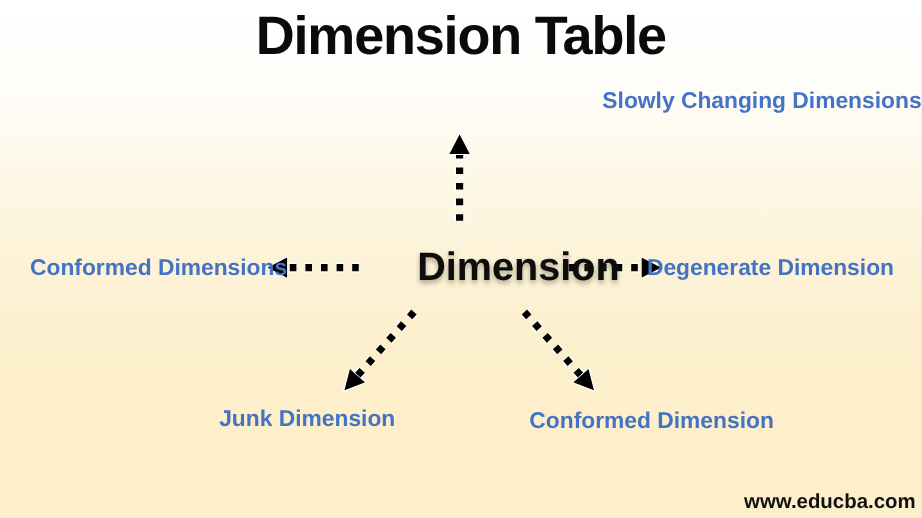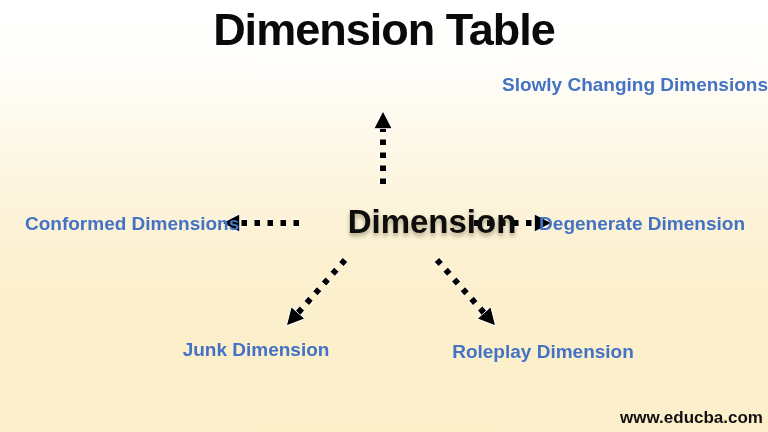--- a/index.html
+++ b/index.html
@@ -135,17 +135,17 @@
   </svg>
 
   <div class="center-node">Dimension</div>
 
   <div class="blue-label node-left">Conformed Dimensions</div>
 
   <div class="blue-label node-bottom-left">Junk Dimension</div>
 
   <div class="blue-label node-right">Degenerate Dimension</div>
 
-  <div class="blue-label node-bottom-right">Roleplay Dimension</div>
+  <div class="blue-label node-bottom-right">Conformed Dimension</div>
 
   <div class="watermark">www.educba.com</div>
 
 </div>
 
 </body></html>

